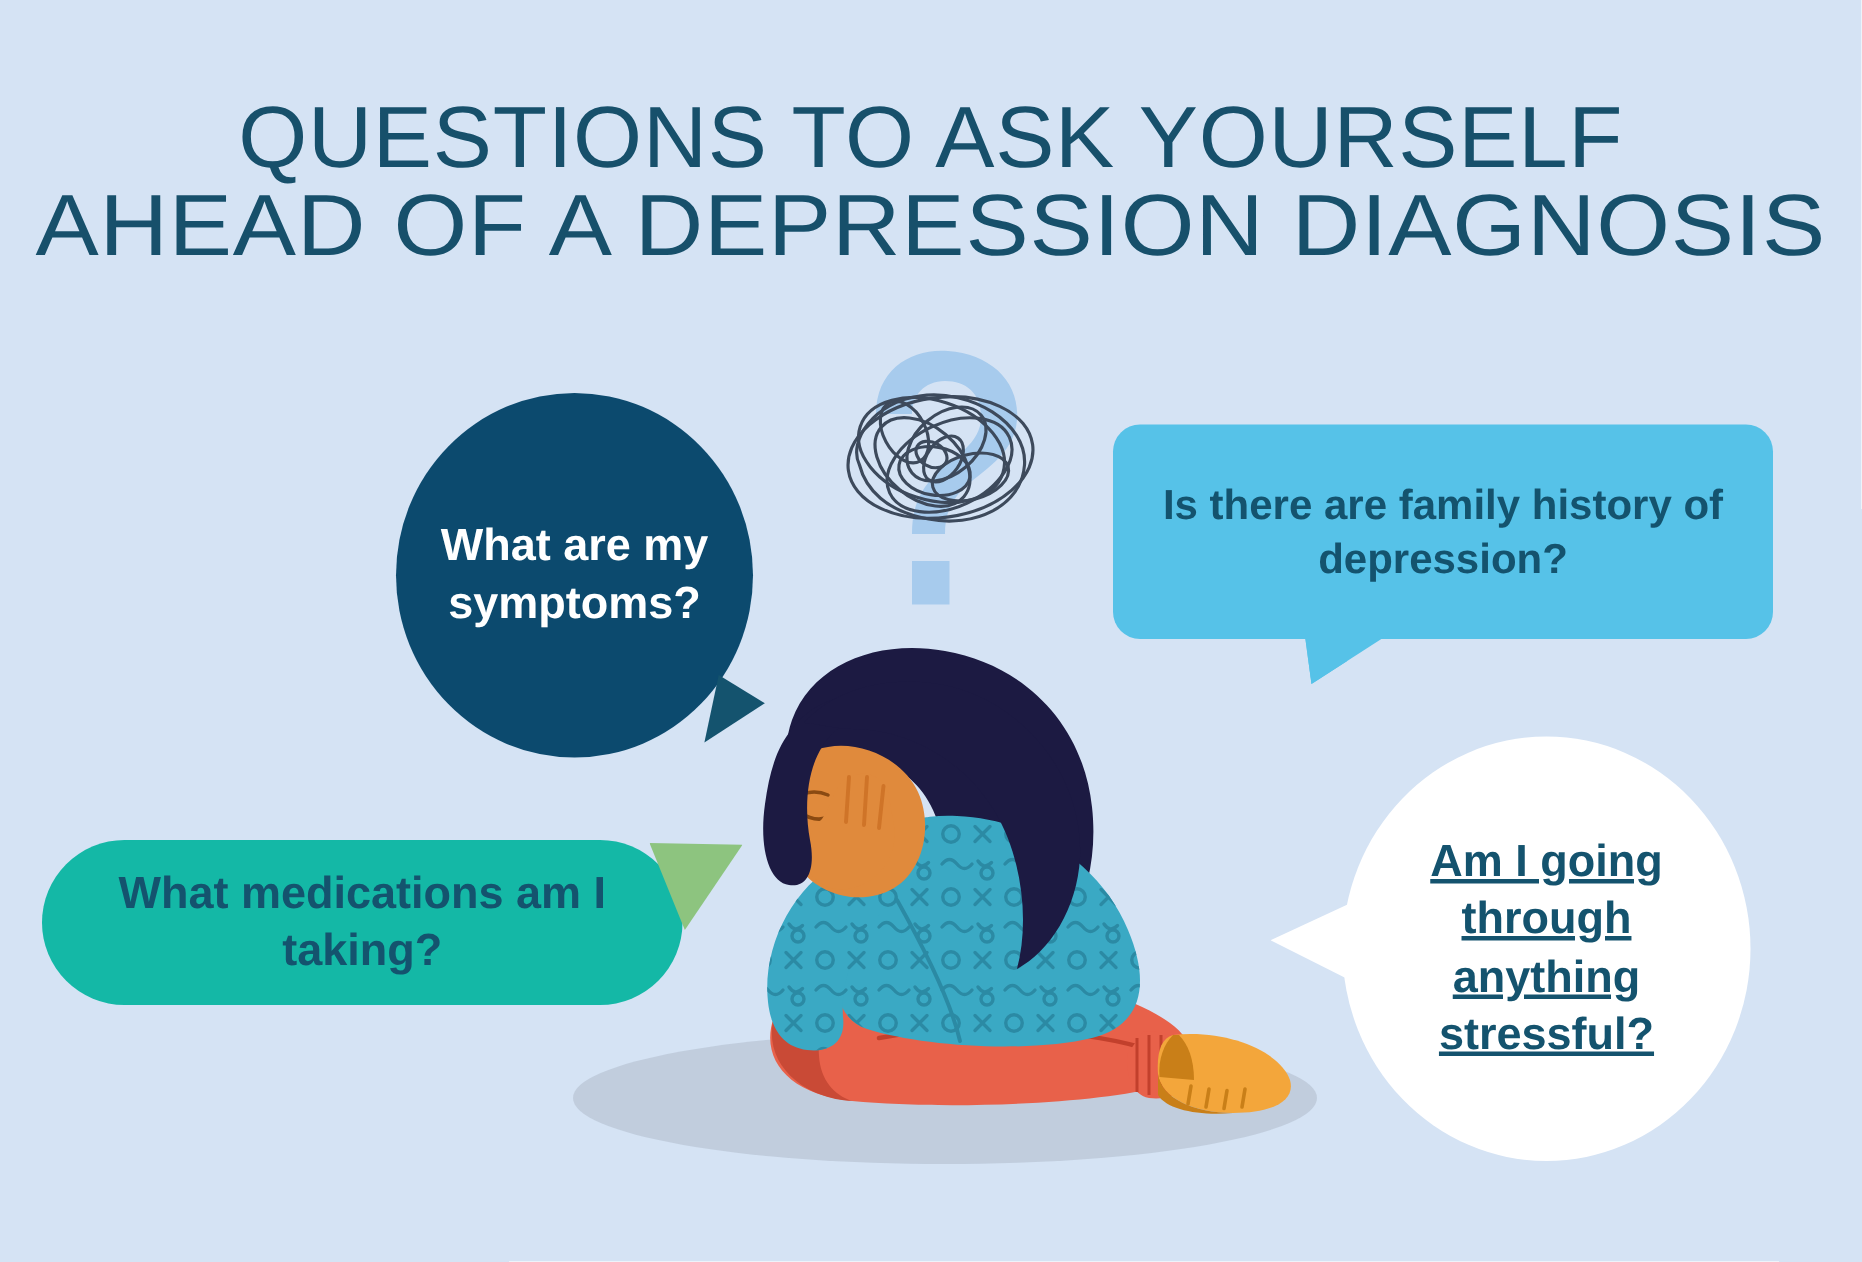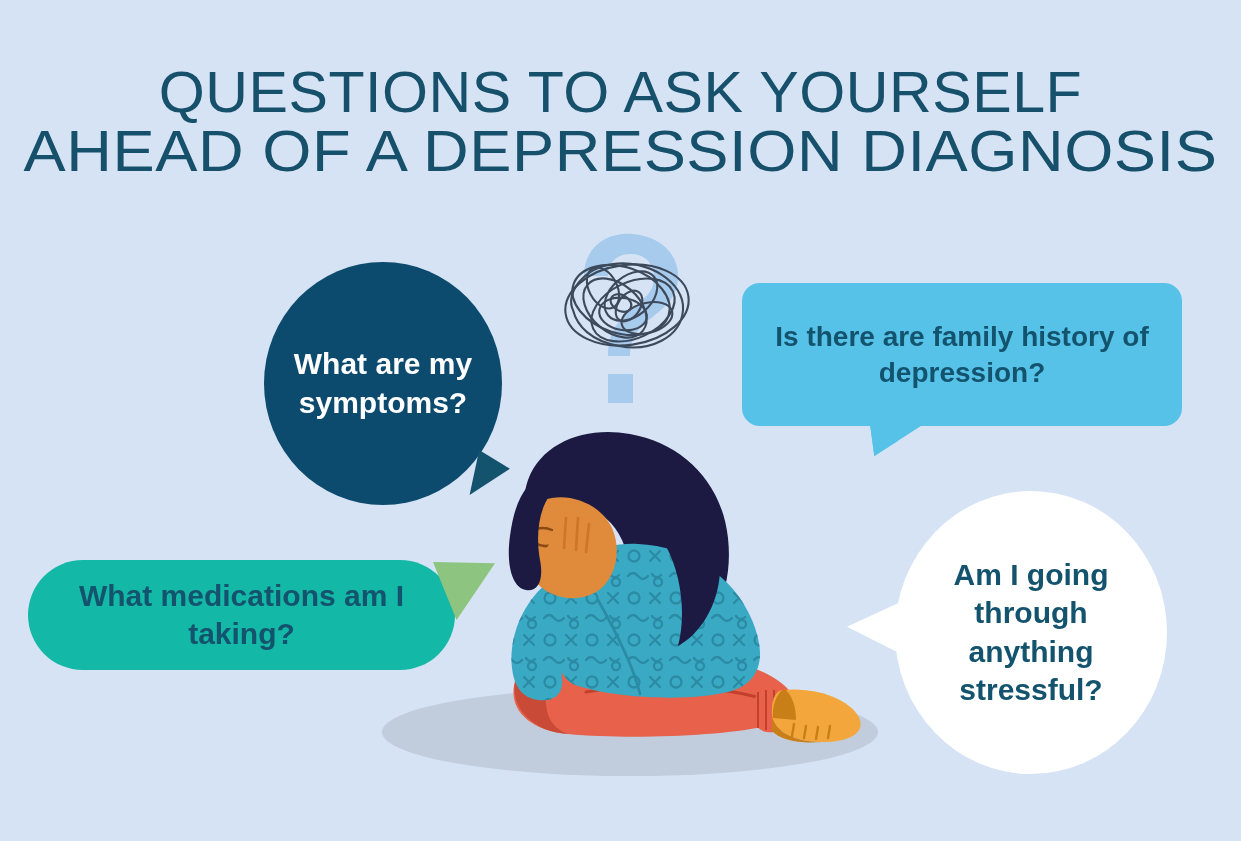--- a/index.html
+++ b/index.html
@@ -136,20 +136,21 @@
     left: 895px;
     top: 491px;
     width: 272px;
     height: 283px;
     background: #ffffff;
     color: #14536e;
     border-radius: 50% / 50%;
     font-size: 30px;
     z-index: 6;
     padding: 0 18px;
+    text-decoration: underline;
   }
   #bubble-stress .tail {
     position: absolute;
     left: -48px;
     top: 108px;
     width: 60px;
     height: 58px;
     background: #ffffff;
     clip-path: polygon(100% 0, 0 48%, 100% 100%);
   }

